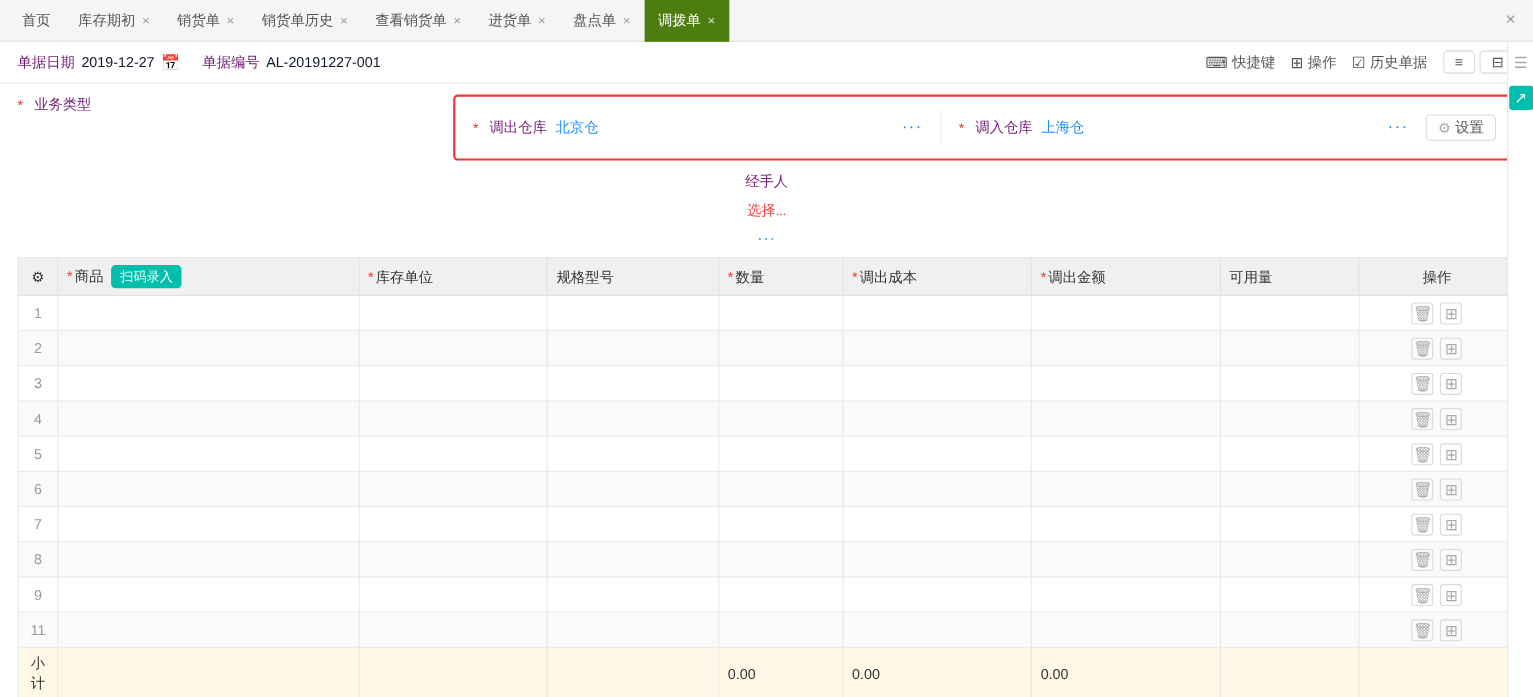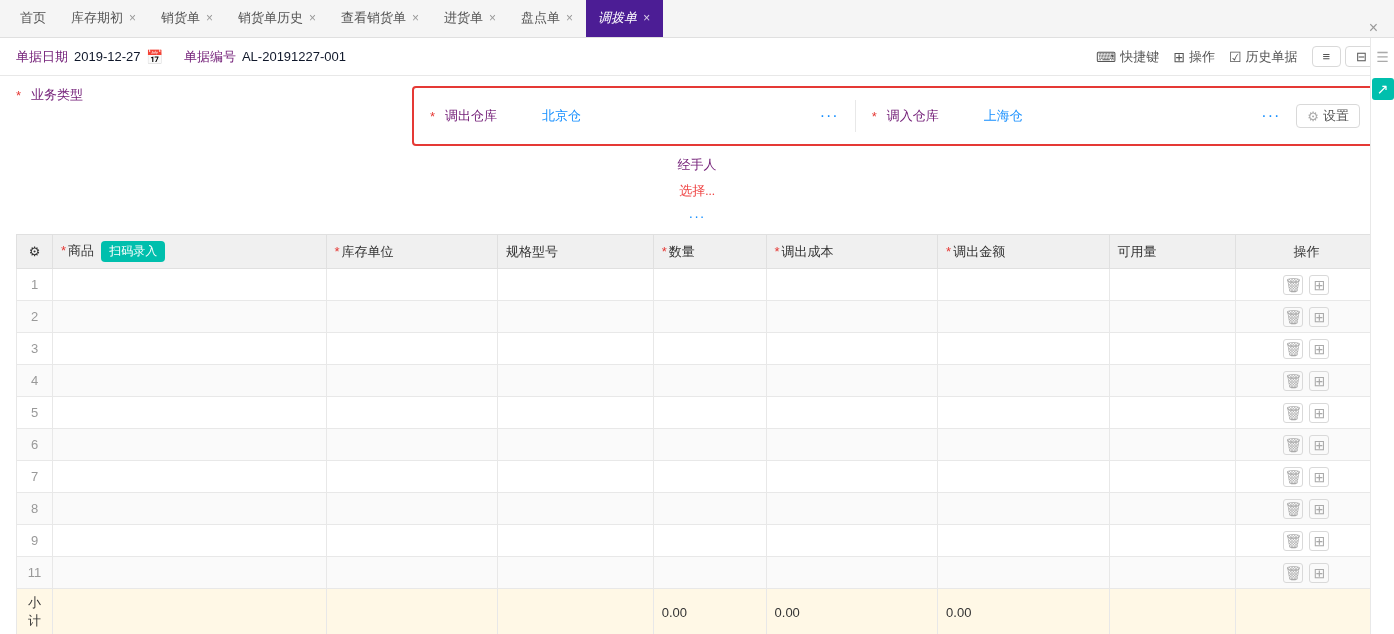--- a/index.html
+++ b/index.html
@@ -1,21 +1,21 @@
 <!DOCTYPE html>
 <html><head>
   <meta charset="utf-8">
   <style>
     * { box-sizing: border-box; margin: 0; padding: 0; }
     body { font-family: 'Microsoft YaHei', Arial, sans-serif; font-size: 13px; color: #333; background: #fff; overflow: hidden; }
 
     
     .tab-bar {
       display: flex;
-      align-items: flex-end;
+      align-items: center;
       border-bottom: 1px solid #e0e0e0;
       background: #f5f5f5;
       padding: 0 8px;
       height: 38px;
       position: relative;
     }
     .tab {
       display: flex;
       align-items: center;
       padding: 0 12px;
@@ -26,23 +26,22 @@
       border-right: 1px solid transparent;
       white-space: nowrap;
     }
     .tab .close-btn {
       margin-left: 6px;
       color: #999;
       font-size: 12px;
       cursor: pointer;
     }
     .tab.active {
-      background: #4c1d95;
+      background: #4d7c0f;
       color: #fff;
-      font-style: italic;
     }
     .tab.active .close-btn { color: rgba(255,255,255,0.8); }
     .tab-close-all {
       margin-left: auto;
       cursor: pointer;
       color: #999;
       font-size: 16px;
       padding: 0 8px;
     }
 
@@ -139,21 +138,20 @@
     .form-arrow { color: #aaa; font-size: 10px; }
     .warehouse-field {
       display: flex;
       align-items: center;
       flex: 1;
       gap: 8px;
     }
     .warehouse-value {
       color: #1890ff;
       cursor: pointer;
-      margin-left: 37px;
     }
     .more-btn {
       color: #1890ff;
       cursor: pointer;
       font-size: 16px;
       letter-spacing: 1px;
     }
     .divider-v {
       width: 1px;
       height: 32px;

